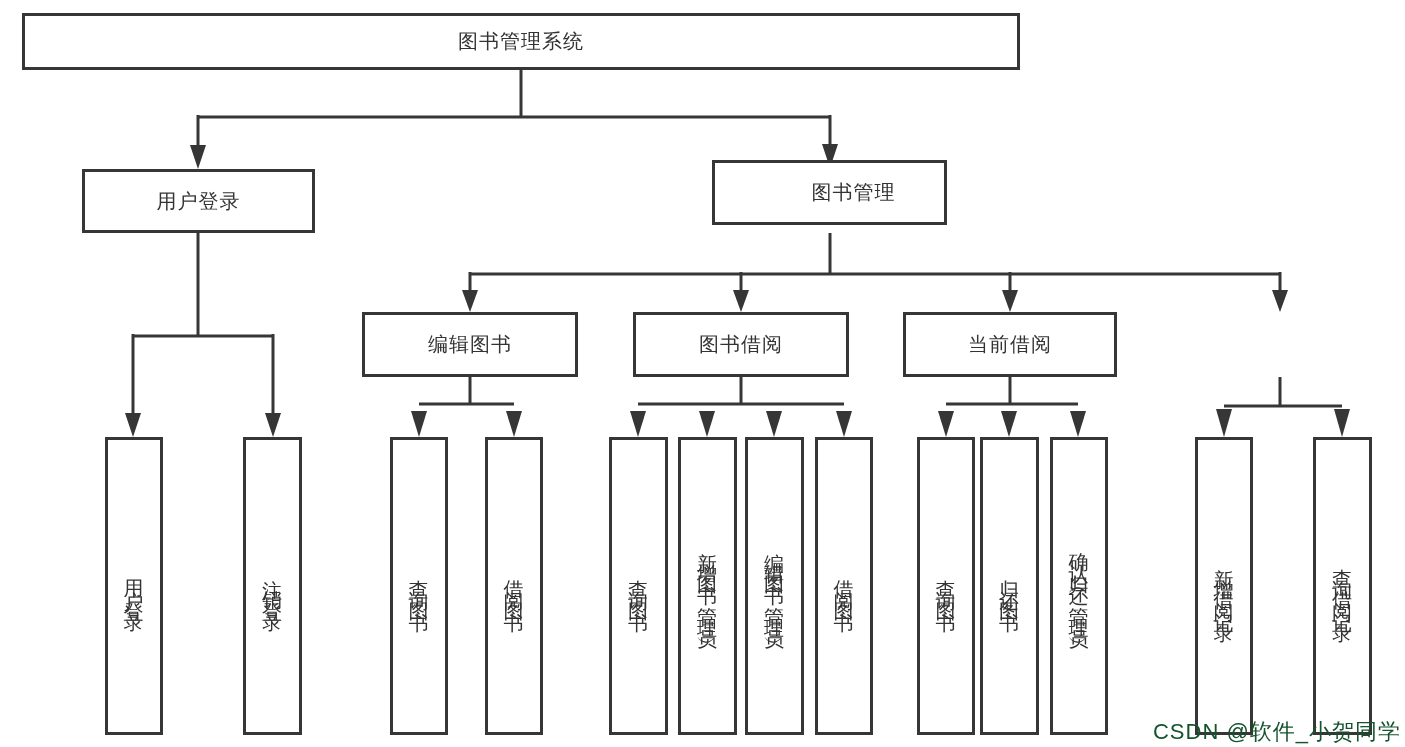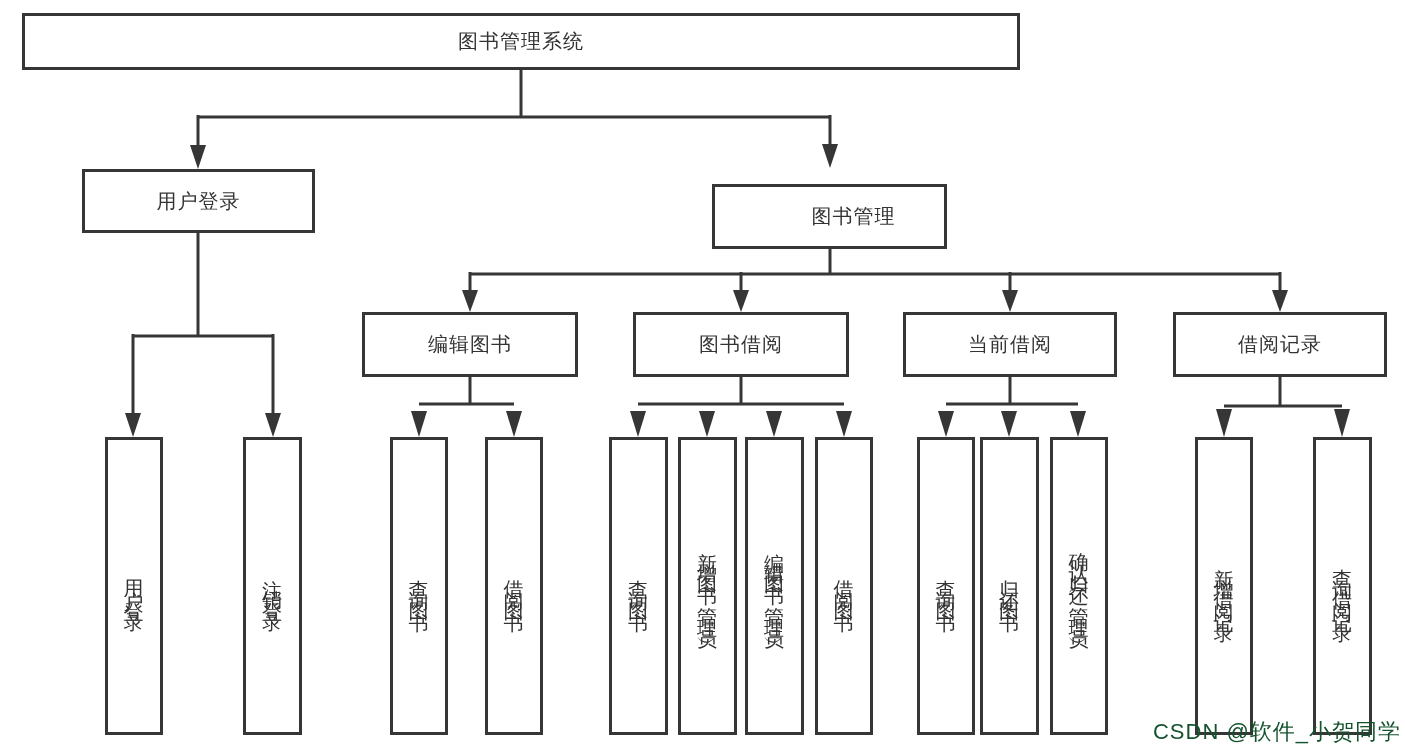--- a/index.html
+++ b/index.html
@@ -119,35 +119,32 @@
     </g>
   </svg>
 
   <div class="node" style="left:22px; top:13px; width:998px; height:57px;">
     <span class="hlabel">图书管理系统</span>
   </div>
 
   <div class="node" style="left:82px; top:169px; width:233px; height:64px;">
     <span class="hlabel">用户登录</span>
   </div>
-  <div class="node" style="left:712px; top:184px; width:235px; height:65px;padding-left:48px;">
+  <div class="node" style="left:712px; top:160px; width:235px; height:65px;padding-left:48px;">
     <span class="hlabel">图书管理</span>
   </div>
 
   <div class="node" style="left:362px; top:312px; width:216px; height:65px;">
     <span class="hlabel">编辑图书</span>
   </div>
   <div class="node" style="left:633px; top:312px; width:216px; height:65px;">
     <span class="hlabel">图书借阅</span>
   </div>
   <div class="node" style="left:903px; top:312px; width:214px; height:65px;">
     <span class="hlabel">当前借阅</span>
-  </div>
-  <div class="node" style="left:1173px; top:312px; width:214px; height:65px;">
-    <span class="hlabel">借阅记录</span>
   </div>
 
   <div class="node leaf" style="left:105px;">
     <span class="vtext">用户登录</span>
   </div>
   <div class="node leaf" style="left:243px; width:59px;">
     <span class="vtext">注销登录</span>
   </div>
 
   <div class="node leaf" style="left:390px;">

